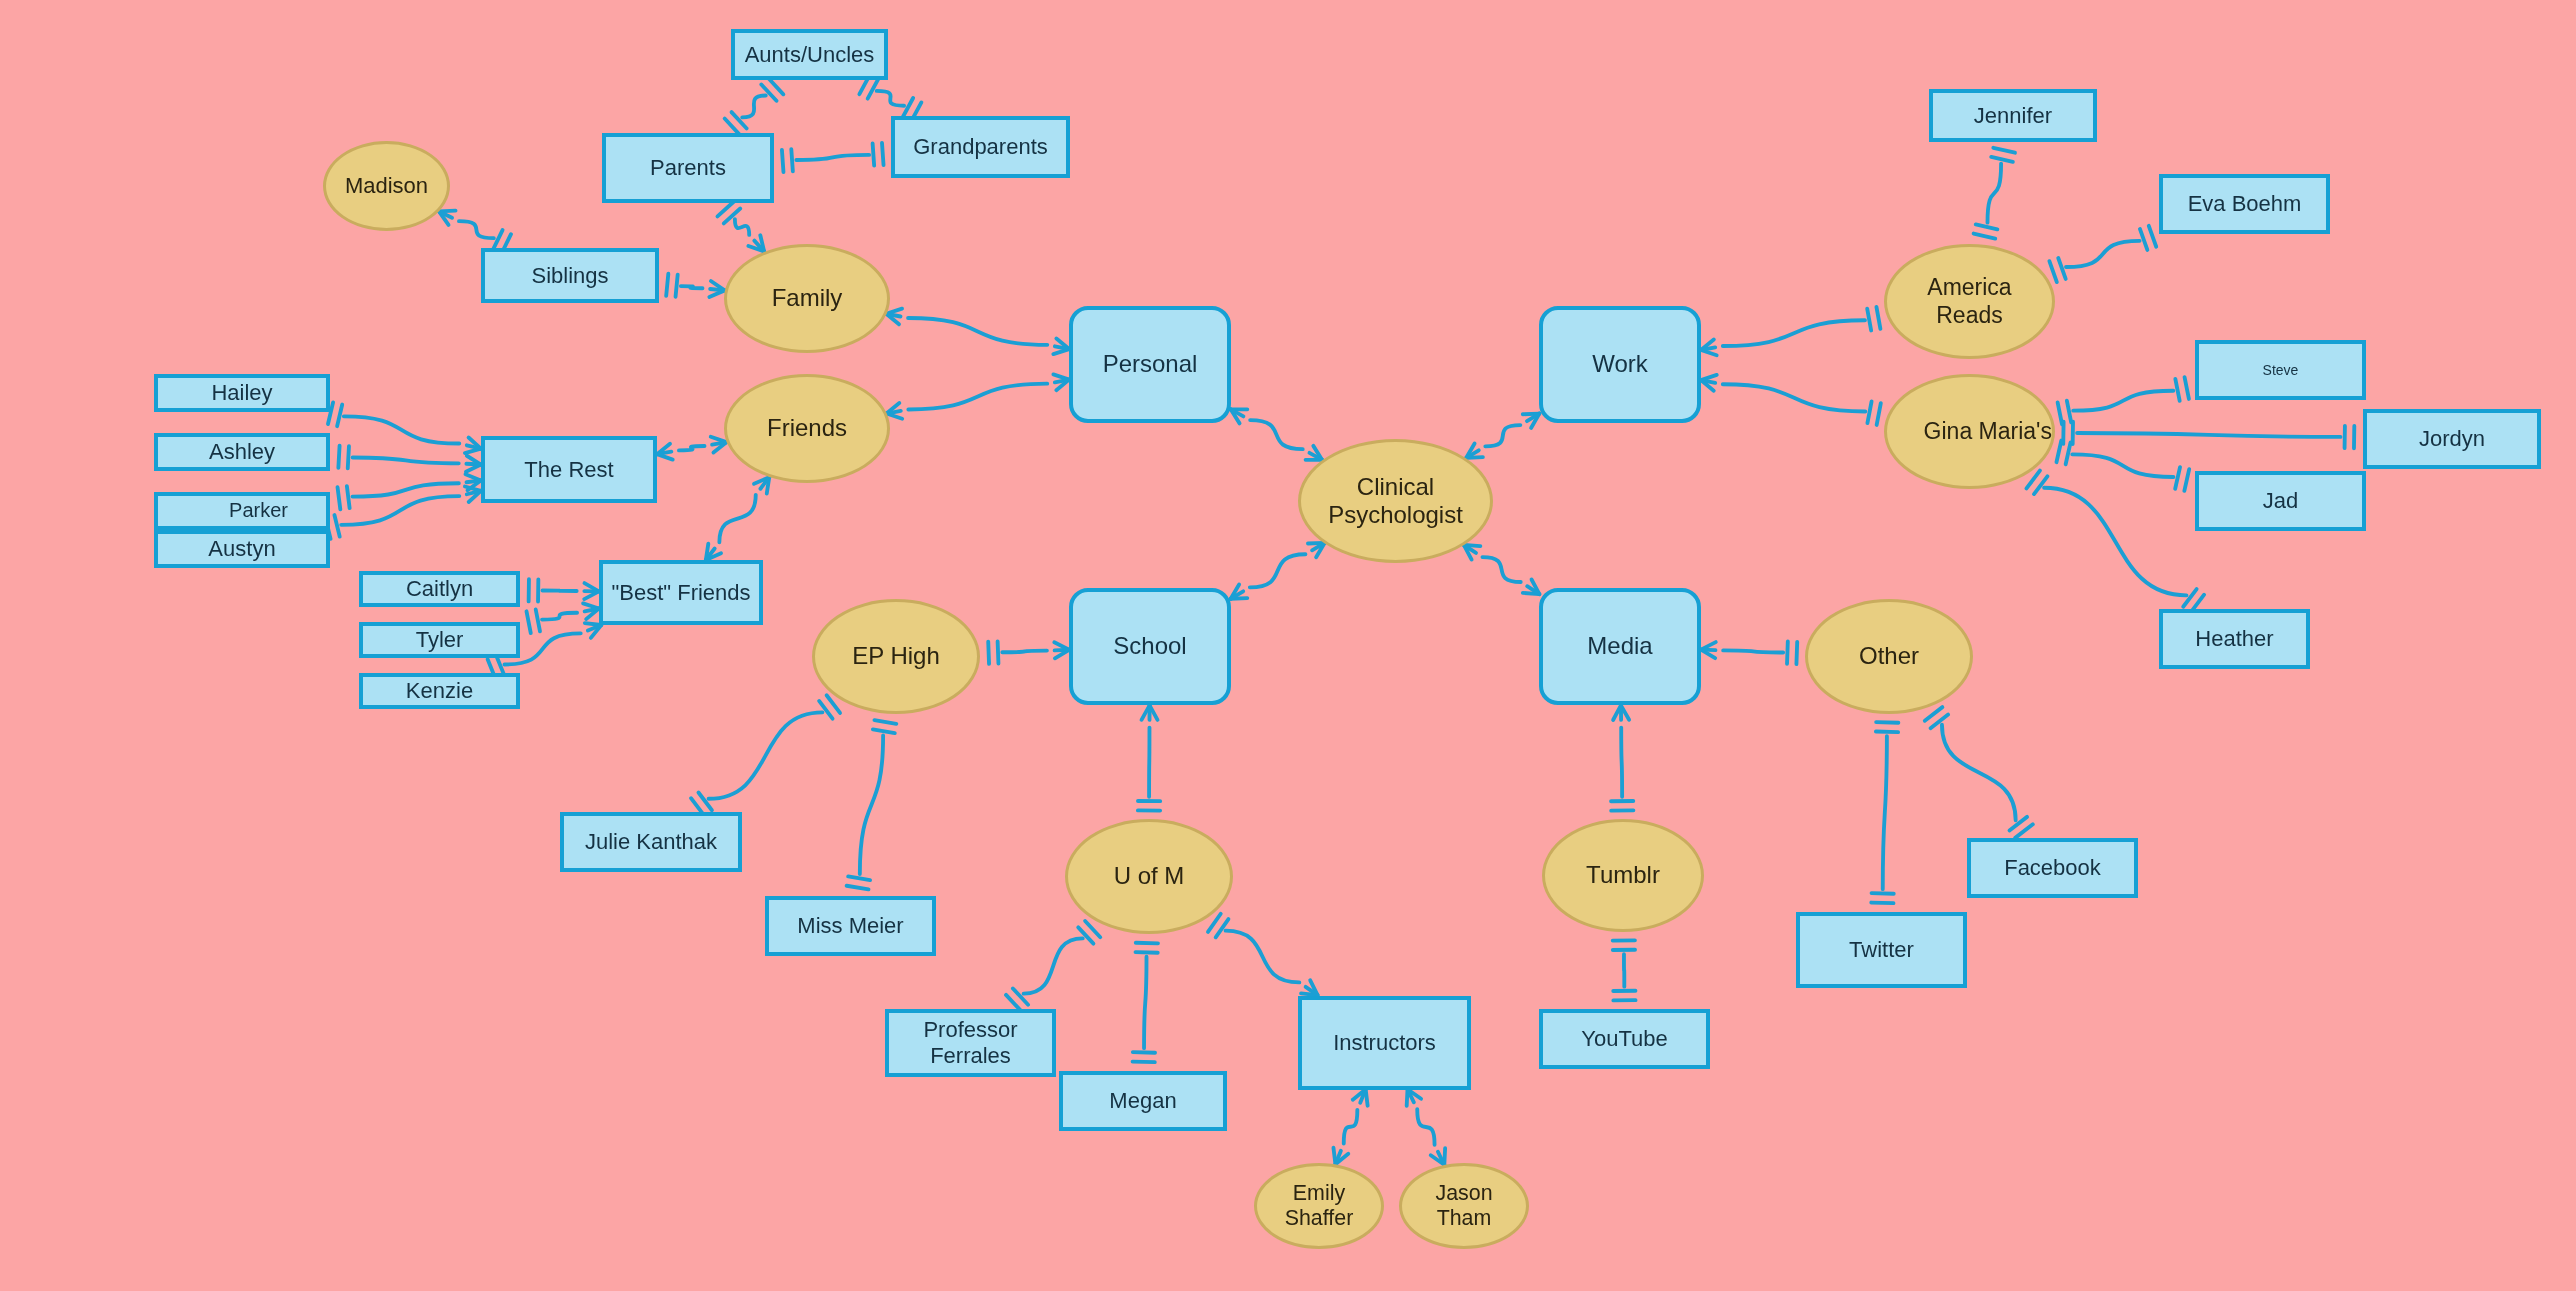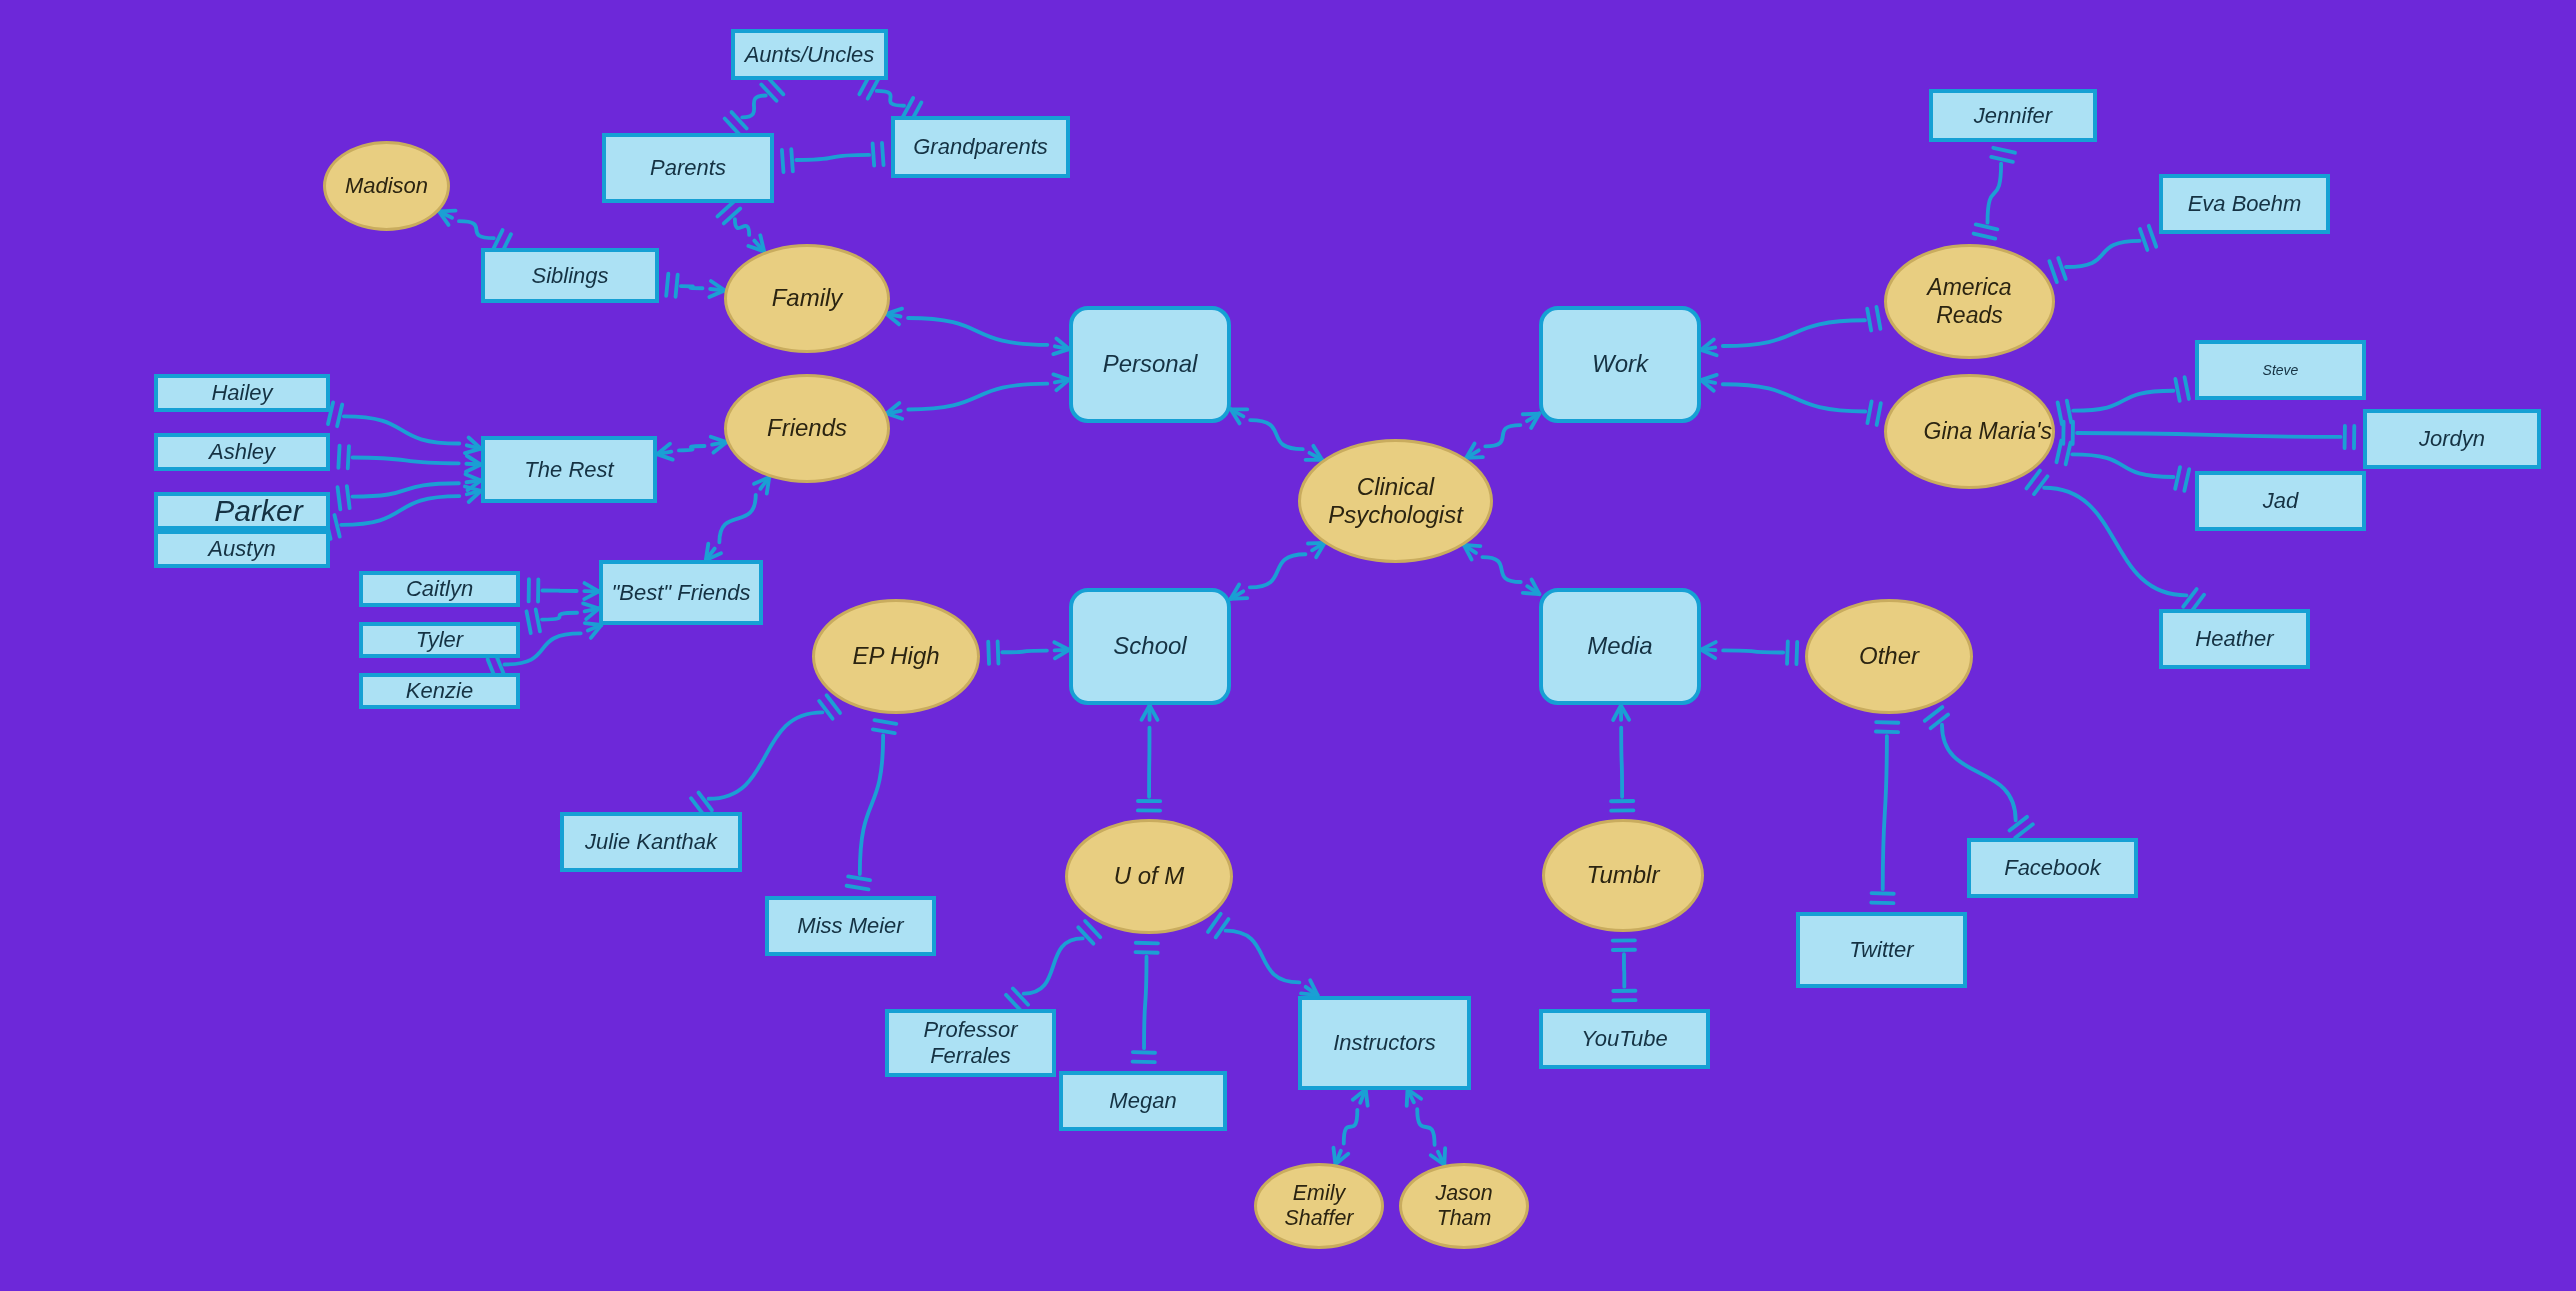--- a/index.html
+++ b/index.html
@@ -1,17 +1,17 @@
 <!DOCTYPE html>
 <html style="font-size:13.7px"><head>
 <meta charset="utf-8">
 <style>
   html,body{margin:0;padding:0;background:#ffffff;}
   body{font-family:"Liberation Sans","DejaVu Sans",sans-serif;}
-  #canvas{position:relative;width:2576px;height:1291px;background:#6d28d9;overflow:hidden;font-style:italic;}
+  #canvas{position:relative;width:2576px;height:1291px;background:#fca5a5;overflow:hidden;}
   #edges{position:absolute;left:0;top:0;width:2576px;height:1291px;}
   .node{position:absolute;box-sizing:border-box;display:flex;align-items:center;justify-content:center;
         text-align:center;line-height:1.18;color:#153243;}
   .rect{background:#ACE1F4;border:4.3px solid #16A0D4;}
   .rect.rounded{border-radius:19px;}
   .ell{background:#E8CE81;border:3.4px solid #C9AC5E;border-radius:50%;color:#2b2411;}
   .lbl{pointer-events:none;white-space:pre-line;}
 </style>
 </head>
 <body>
@@ -294,21 +294,21 @@
     </div>
     <div class="node rect rounded" style="left: 1069px; top: 306px; width: 162px; height: 117px; font-size: 24px;">
       <span class="lbl">Personal</span>
     </div>
     <div class="node rect" style="left: 154px; top: 374px; width: 176px; height: 38px; font-size: 22px;">
       <span class="lbl">Hailey</span>
     </div>
     <div class="node rect" style="left: 154px; top: 433px; width: 176px; height: 38px; font-size: 22px;">
       <span class="lbl">Ashley</span>
     </div>
-    <div class="node rect" style="left: 154px; top: 492px; width: 176px; height: 38px; font-size: 30px; padding-left: 33px;">
+    <div class="node rect" style="left: 154px; top: 492px; width: 176px; height: 38px; font-size: 20px; padding-left: 33px;">
       <span class="lbl">Parker</span>
     </div>
     <div class="node rect" style="left: 154px; top: 530px; width: 176px; height: 38px; font-size: 22px;">
       <span class="lbl">Austyn</span>
     </div>
     <div class="node rect" style="left: 481px; top: 436px; width: 176px; height: 67px; font-size: 22px;">
       <span class="lbl">The Rest</span>
     </div>
     <div class="node rect" style="left: 359px; top: 571px; width: 161px; height: 36px; font-size: 22px;">
       <span class="lbl">Caitlyn</span>

